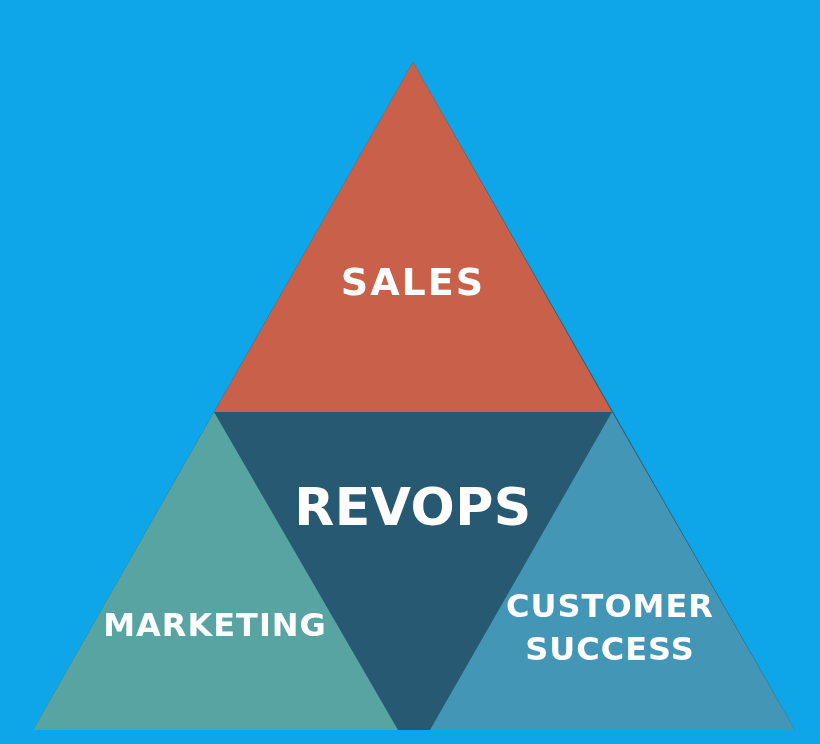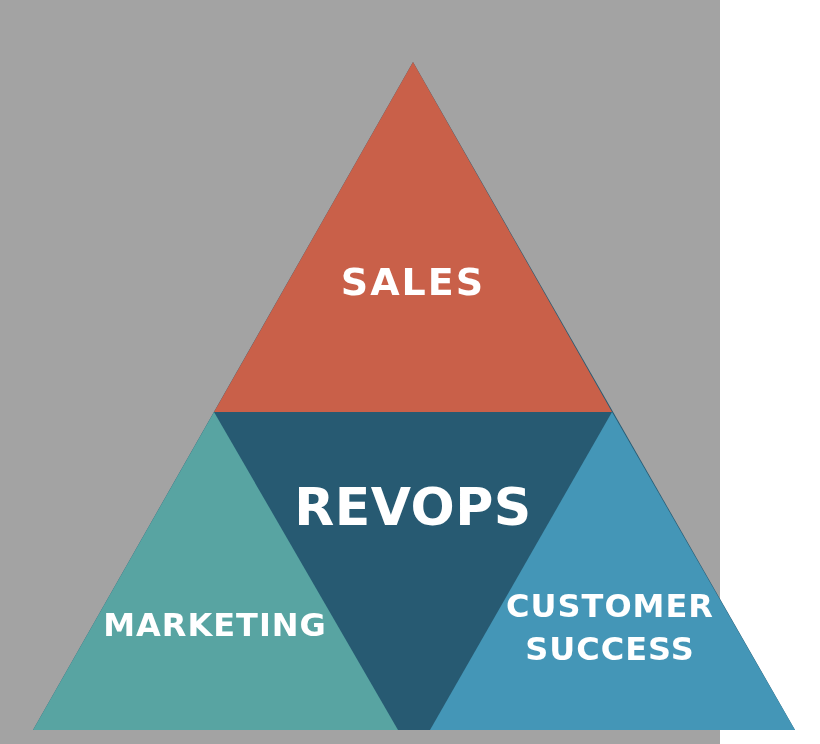--- a/index.html
+++ b/index.html
@@ -6,23 +6,23 @@
     margin: 0;
     padding: 0;
     width: 820px;
     height: 744px;
     background: #ffffff;
     overflow: hidden;
     font-family: "DejaVu Sans", sans-serif;
   }
   .canvas {
     position: relative;
-    width: 720px;
+    width: 820px;
     height: 744px;
-    background: #a3a3a3;
+    background: #0ea5e9;
   }
   svg { display: block; }
   .lbl {
     font-family: "DejaVu Sans", sans-serif;
     font-weight: bold;
     text-anchor: middle;
   }
   .lbl-sales    { font-size: 38px; letter-spacing: 2px; }
   .lbl-revops   { font-size: 52px; letter-spacing: 0.5px; }
   .lbl-small    { font-size: 32px; letter-spacing: 1px; }

